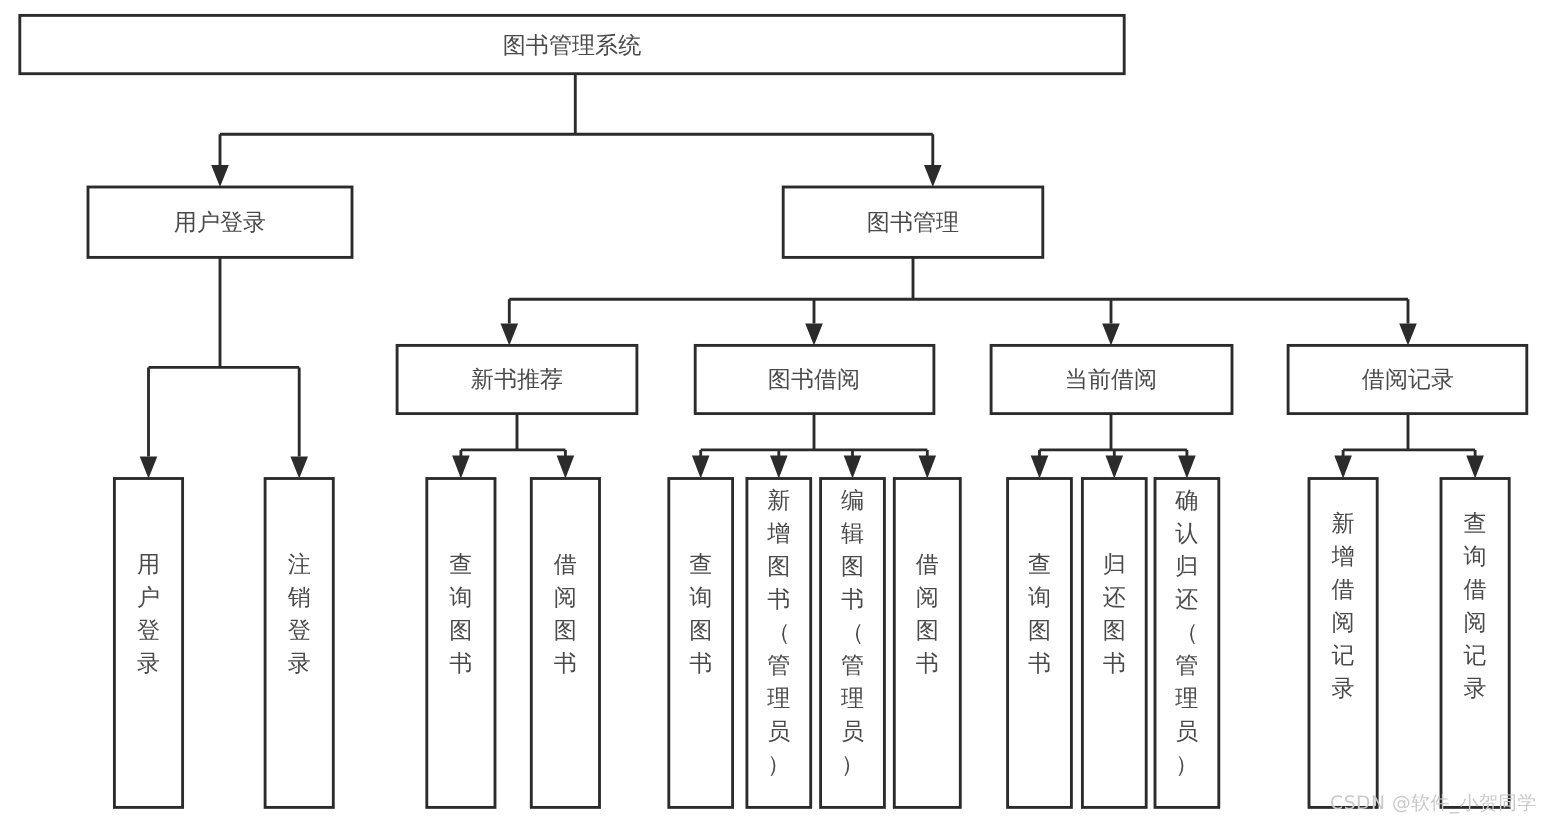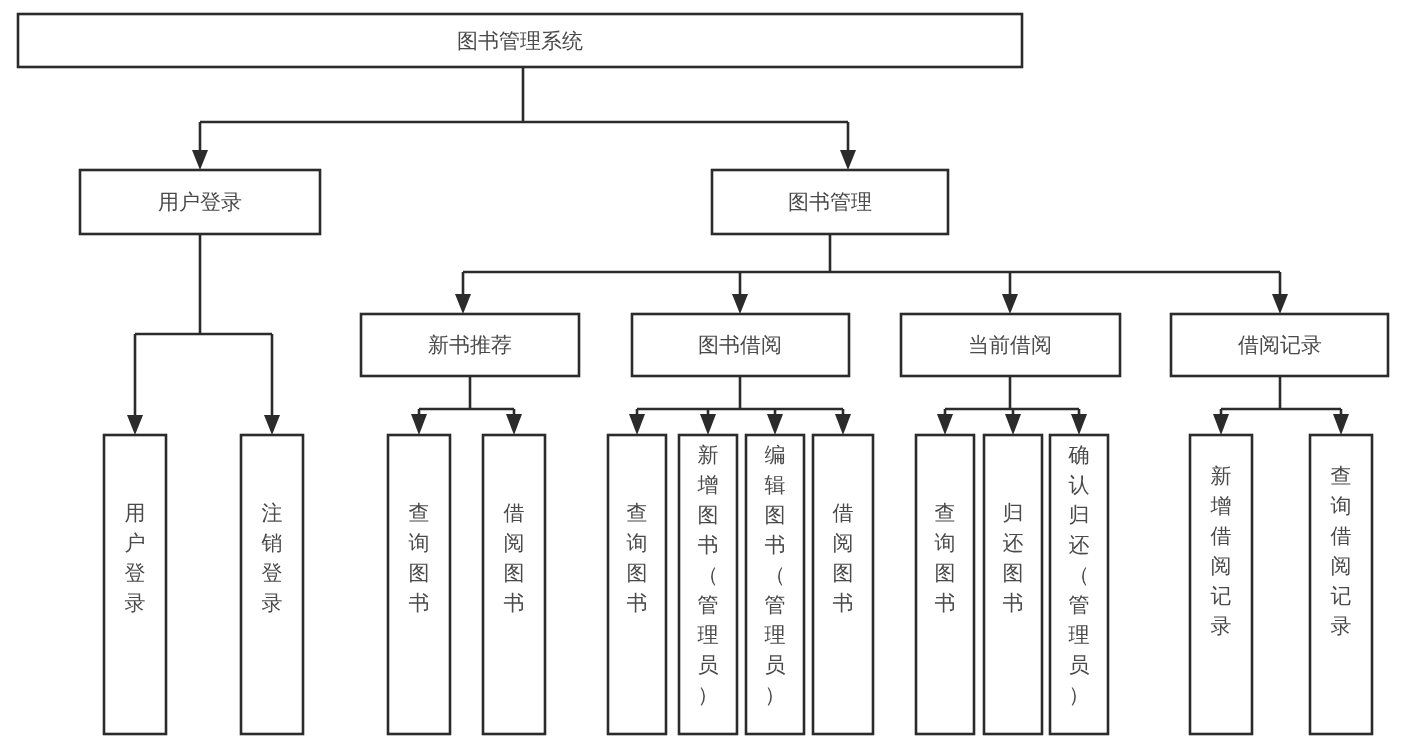--- a/index.html
+++ b/index.html
@@ -228,13 +228,14 @@
       <text class="node-label-v vtext" x="1221" y="483"><tspan x="1221" y="483">新</tspan><tspan x="1221" y="513">增</tspan><tspan x="1221" y="543">借</tspan><tspan x="1221" y="573">阅</tspan><tspan x="1221" y="603">记</tspan><tspan x="1221" y="633">录</tspan></text>
     </g>
 
     <g>
       <rect class="node-box" x="1310" y="435" width="62" height="299"></rect>
       <text class="node-label-v vtext" x="1341" y="483"><tspan x="1341" y="483">查</tspan><tspan x="1341" y="513">询</tspan><tspan x="1341" y="543">借</tspan><tspan x="1341" y="573">阅</tspan><tspan x="1341" y="603">记</tspan><tspan x="1341" y="633">录</tspan></text>
     </g>
 
   </svg>
 
+  <div class="watermark-text">CSDN @软件_小贺同学</div>
 </div>
 
 </body></html>

